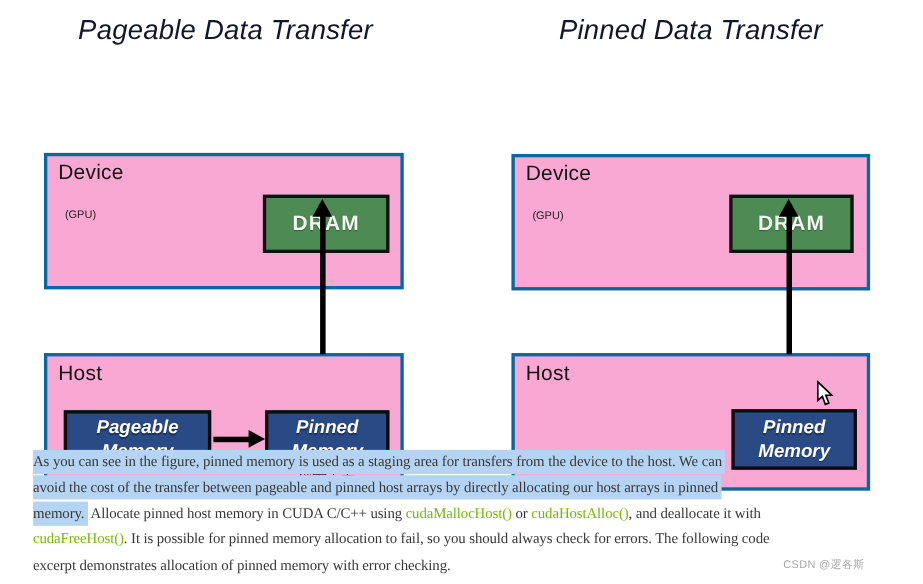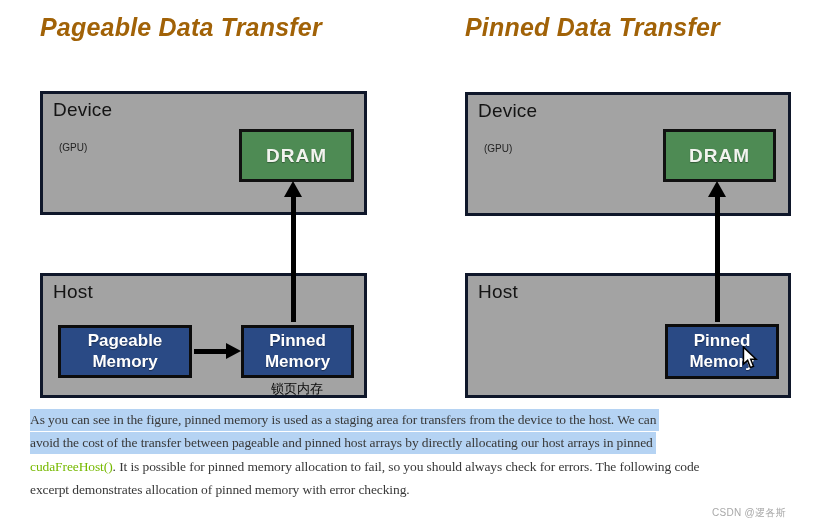--- a/index.html
+++ b/index.html
@@ -1,44 +1,44 @@
 <!DOCTYPE html>
 <html><head>
 <meta charset="utf-8">
 <style>
   html,body{margin:0;padding:0;background:#fff;}
   .stage{position:relative;width:839px;height:531px;background:#fff;overflow:hidden;
          font-family:"Liberation Sans",sans-serif;color:#111;}
 
   
-  .fig-title{position:absolute;top:13px;font-size:25px;font-weight:bold;font-style:italic;
-             color:#a16207;letter-spacing:0.2px;white-space:nowrap;}
+  .fig-title{position:absolute;top:13px;font-size:25px;font-weight:normal;font-style:italic;
+             text-align:center;color:#0f172a;letter-spacing:0.2px;white-space:nowrap;}
   .fig-title.left{left:40px;width:330px;}
   .fig-title.right{left:465px;width:326px;}
 
   
-  .obox{position:absolute;border:3px solid #0f172a;background:#a3a3a3;box-sizing:border-box;}
+  .obox{position:absolute;border:3px solid #0369a1;background:#f9a8d4;box-sizing:border-box;margin-top:48px;}
   .dev-left{left:40px;top:91px;width:327px;height:124px;}
   .host-left{left:40px;top:273px;width:327px;height:125px;}
   .dev-right{left:465px;top:92px;width:326px;height:124px;}
   .host-right{left:465px;top:273px;width:326px;height:125px;}
 
   .boxlabel{position:absolute;left:10px;top:5px;font-size:19px;color:#141414;letter-spacing:0.2px;}
   .gpulabel{position:absolute;left:16px;top:48px;font-size:10px;color:#222;}
 
   .dram{position:absolute;background:#4e8b54;border:3px solid #111;box-sizing:border-box;
         display:flex;align-items:center;justify-content:center;color:#f2f4ef;
         font-size:19px;font-weight:bold;letter-spacing:1px;text-shadow:0 1px 1px rgba(0,0,0,.35);}
   .dram-l{left:196px;top:35px;width:115px;height:53px;}
   .dram-r{left:195px;top:34px;width:113px;height:53px;}
 
   .membox{position:absolute;background:#2a4a85;border:3px solid #0c0c0c;box-sizing:border-box;
           display:flex;flex-direction:column;align-items:center;justify-content:center;
           color:#fff;font-size:17px;font-weight:bold;line-height:1.18;
-          text-shadow:0 1px 1px rgba(0,0,0,.4);}
+          text-shadow:0 1px 1px rgba(0,0,0,.4);font-style:italic;}
   .pageable-l{left:15px;top:49px;width:134px;height:53px;}
   .pinned-l{left:198px;top:49px;width:113px;height:53px;}
   .pinned-r{left:197px;top:48px;width:114px;height:55px;}
 
   .cncaption{position:absolute;top:104px;font-size:13px;color:#0d0d0d;text-align:center;white-space:nowrap;}
   .cap1{left:0px;width:166px;}
   .cap2{left:197px;width:114px;}
 
   
   .hline{position:absolute;left:151px;top:73px;width:34px;height:5px;background:#000;}
@@ -114,19 +114,20 @@
 
   <div class="cursor">
     <svg width="16" height="24" viewBox="0 0 14 22">
       <path d="M1 1 L1 16.5 L4.8 13.2 L7.3 19.8 L10.2 18.6 L7.7 12.2 L12.6 12.2 Z" fill="#ffffff" stroke="#000000" stroke-width="1.4"></path>
     </svg>
   </div>
 
   <div class="para">
     <div class="pline"><span class="hl">As you can see in the figure, pinned memory is used as a staging area for transfers from the device to the host. We can</span></div>
     <div class="pline"><span class="hl">avoid the cost of the transfer between pageable and pinned host arrays by directly allocating our host arrays in pinned</span></div>
+    <div class="pline"><span class="hl">memory.</span><span> Allocate pinned host memory in CUDA C/C++ using </span><span class="code">cudaMallocHost()</span><span> or </span><span class="code">cudaHostAlloc()</span><span>, and deallocate it with</span></div>
     <div class="pline"><span class="code">cudaFreeHost()</span><span>. It is possible for pinned memory allocation to fail, so you should always check for errors. The following code</span></div>
     <div class="pline"><span>excerpt demonstrates allocation of pinned memory with error checking.</span></div>
   </div>
 
   <div class="watermark">CSDN @逻各斯</div>
 
 </div>
 
 </body></html>

